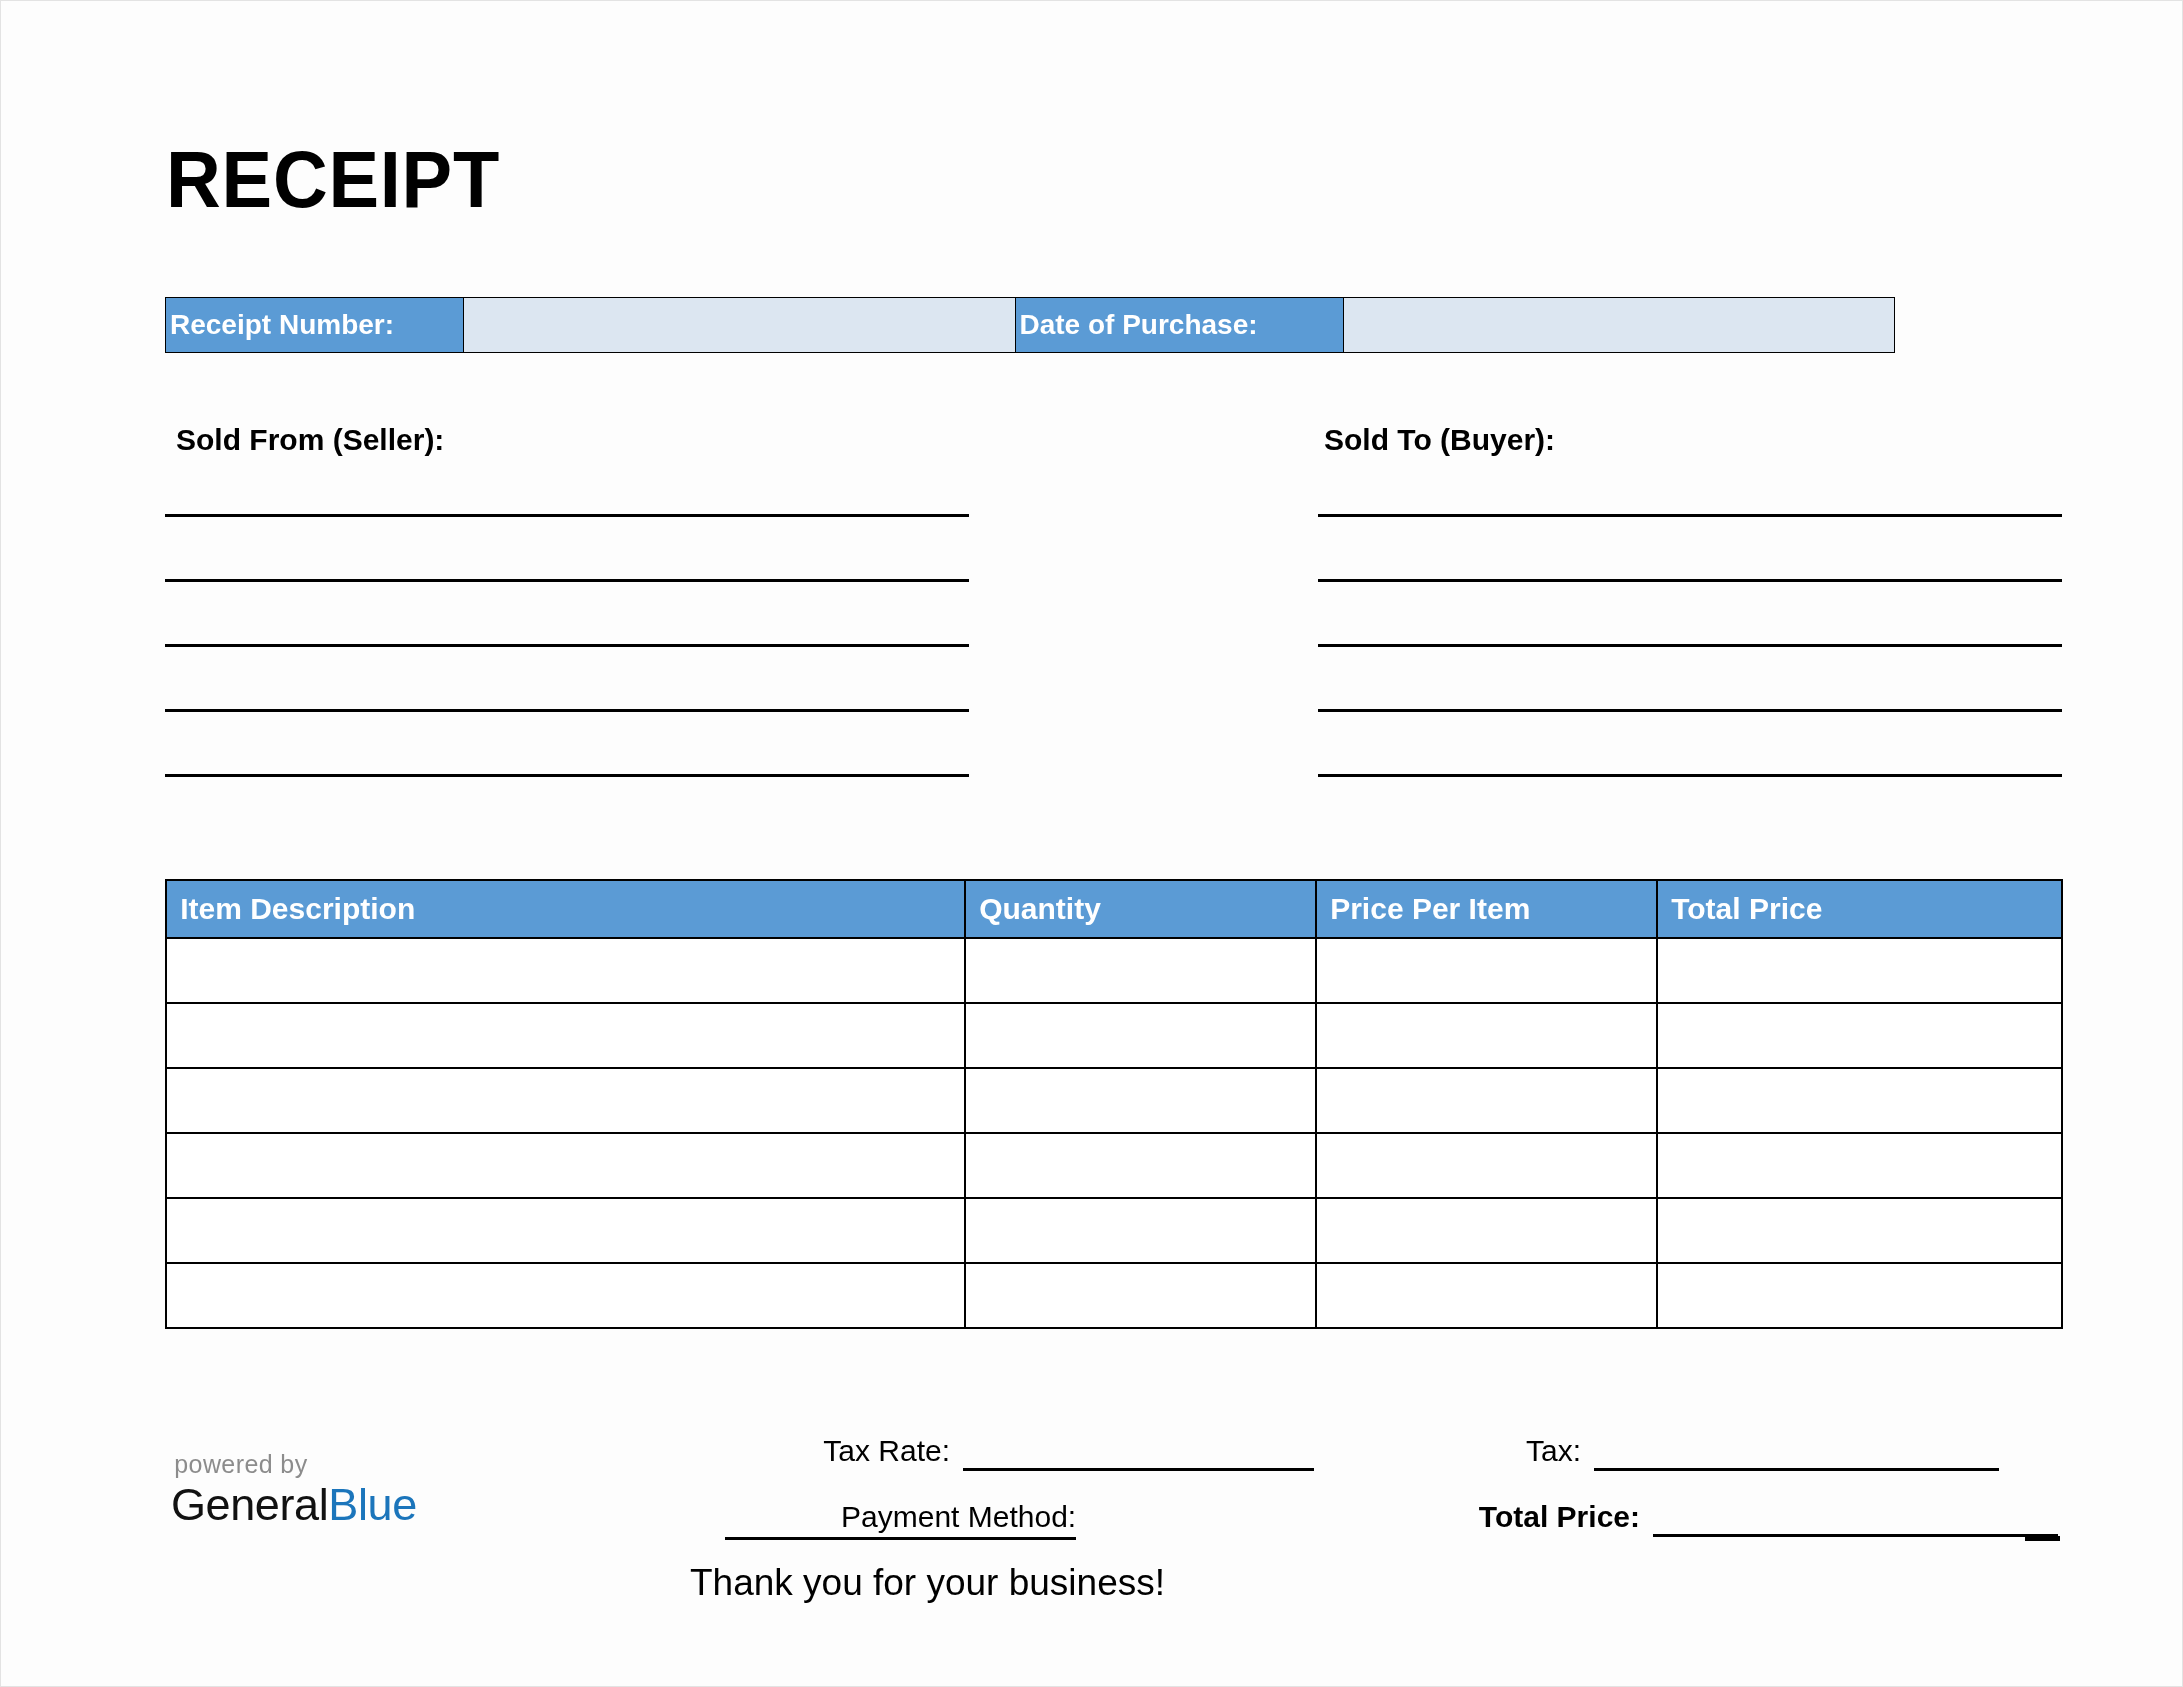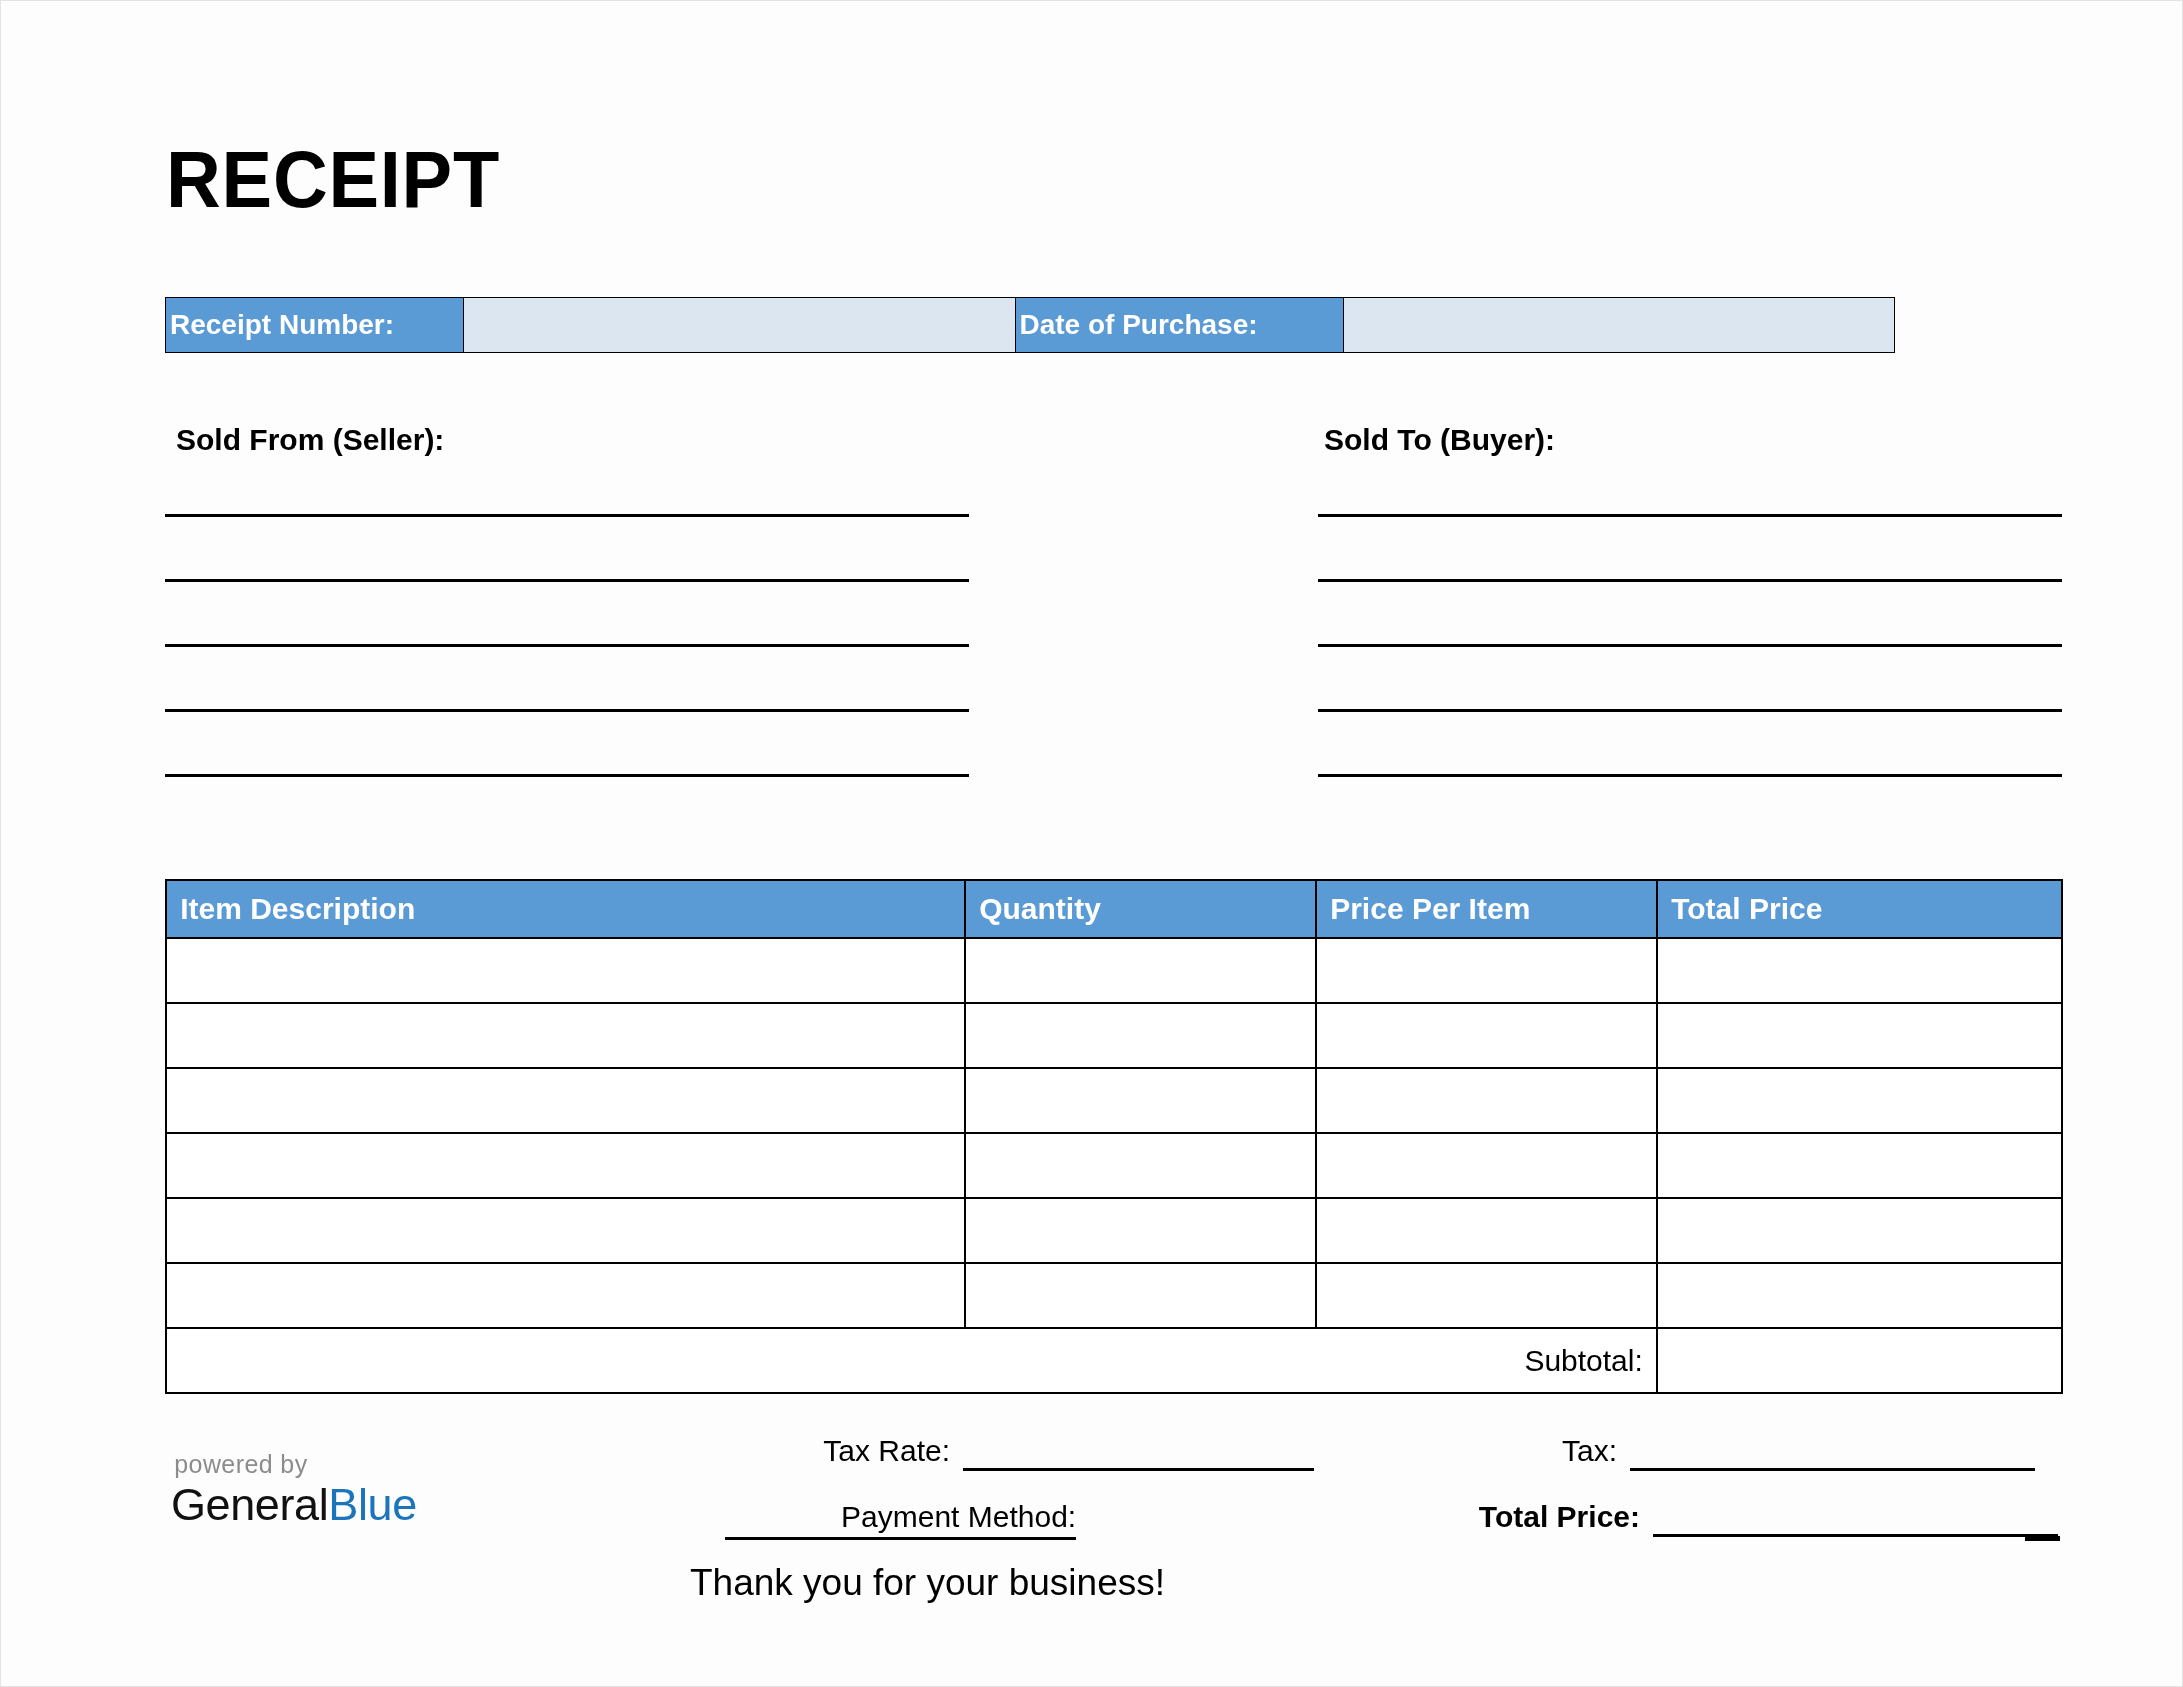--- a/index.html
+++ b/index.html
@@ -181,21 +181,21 @@
   }
 
   .ff-taxrate  { left: 802px;  top: 1435px; }
   .ff-taxrate .fl { width: 147px; }
   .ff-taxrate .fline { width: 351px; }
 
   .ff-paymethod { left: 711px; top: 1501px; flex-direction: column; }
   .ff-paymethod .fl { width: 238px; }
   .ff-paymethod .fline { width: 351px; }
 
-  .ff-tax { left: 1432px; top: 1435px; }
+  .ff-tax { left: 1396px; top: 1435px; }
   .ff-tax .fl { width: 184px; }
   .ff-tax .fline { width: 405px; }
 
   .ff-totalprice { left: 1340px; top: 1501px; }
   .ff-totalprice .fl { width: 299px; font-weight: bold; }
   .ff-totalprice .fline { width: 405px; position: relative; }
   .ff-totalprice .fline::after {
     content: "";
     position: absolute;
     right: -1.7px;
@@ -294,24 +294,20 @@
         <td></td>
         <td></td>
         <td></td>
       </tr>
       <tr>
         <td></td>
         <td></td>
         <td></td>
         <td></td>
       </tr>
-      <tr>
-        <td class="subtotal-cell" colspan="3">Subtotal:</td>
-        <td></td>
-      </tr>
     </tbody>
   </table>
 
   <div class="logo">
     <div class="powered">powered by</div>
     <div class="word"><span class="general">General</span><span class="blue">Blue</span></div>
   </div>
 
   <div class="foot-field ff-taxrate">
     <div class="fl">Tax Rate:</div>

